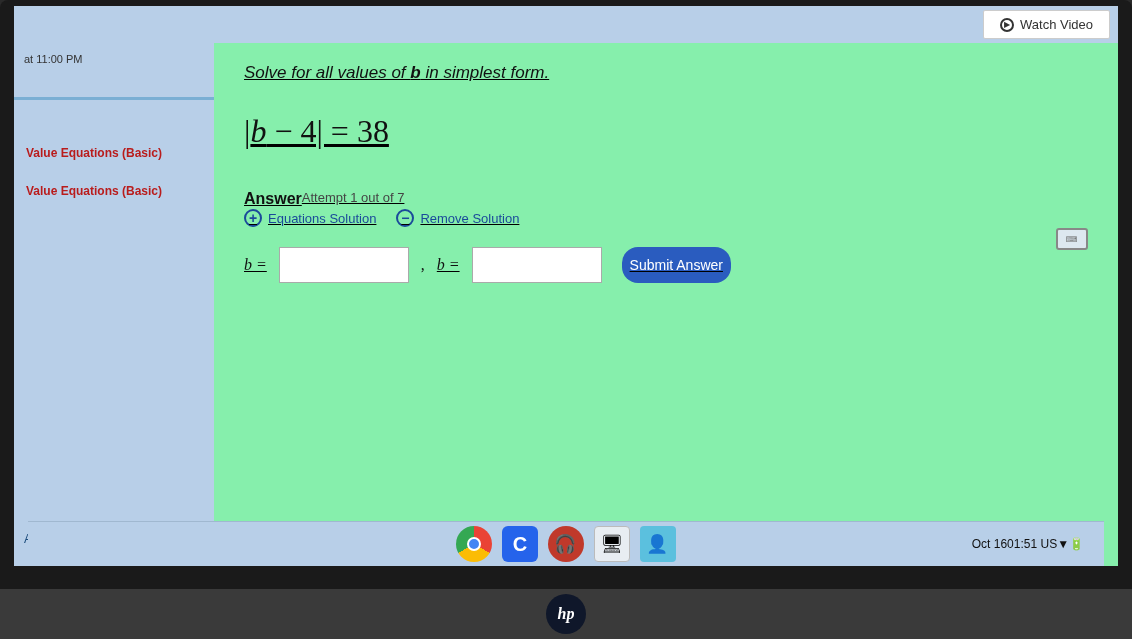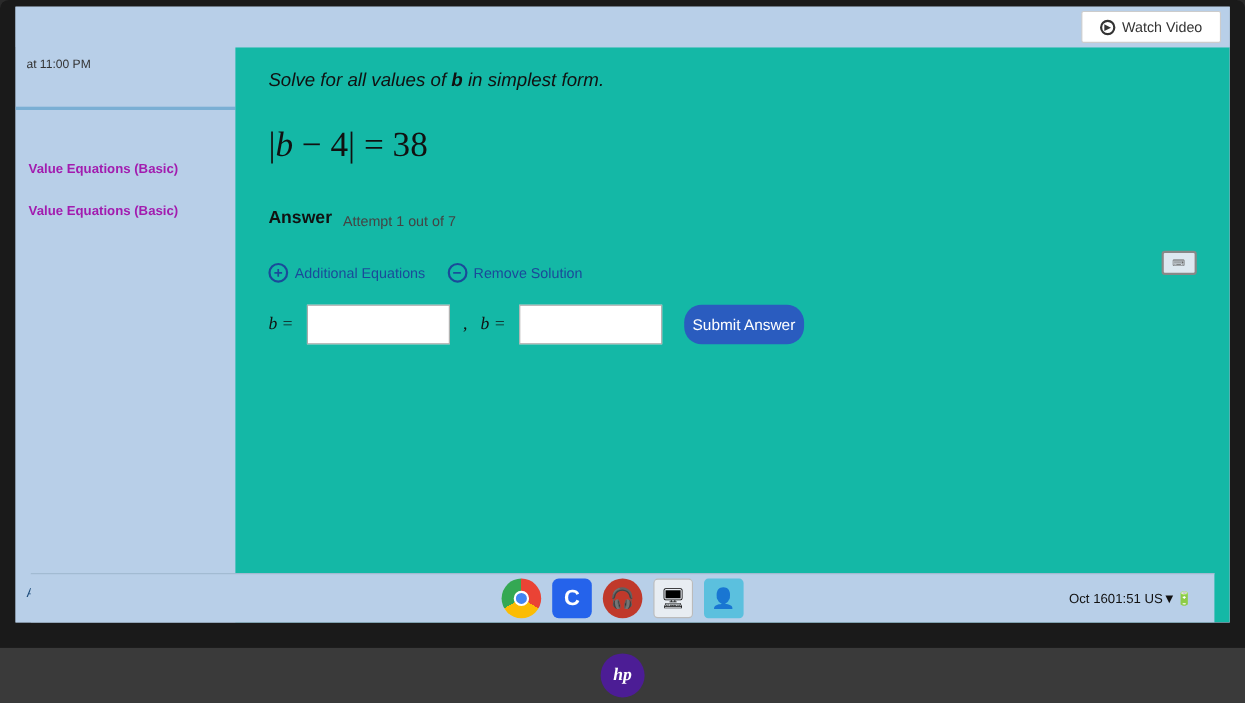--- a/index.html
+++ b/index.html
@@ -90,21 +90,21 @@
 
     .sidebar-divider {
       height: 3px;
       background: #7aafd4;
       margin-bottom: 12px;
     }
 
     .sidebar-item {
       padding: 10px 12px;
       font-size: 12px;
-      color: #a21caf;
+      color: #b91c1c;
       font-weight: bold;
       cursor: pointer;
       margin-bottom: 4px;
     }
 
     .sidebar-bottom {
       margin-top: auto;
       padding: 20px 10px 10px;
       display: flex;
       gap: 8px;
@@ -114,23 +114,24 @@
 
     .sidebar-bottom a {
       color: #1a4a7a;
       text-decoration: none;
       cursor: pointer;
     }
 
     
     .content-area {
       flex: 1;
-      background: #14b8a6;
+      background: #86efac;
       padding: 20px 30px;
       position: relative;
+      text-decoration: underline;
     }
 
     .problem-instruction {
       font-size: 17px;
       color: #111;
       margin-bottom: 30px;
       font-style: italic;
     }
 
     .problem-instruction b {
@@ -145,23 +146,23 @@
       margin-bottom: 40px;
       font-family: 'Times New Roman', serif;
     }
 
     .answer-section {
       background: transparent;
     }
 
     .answer-header {
       display: flex;
-      align-items: flex-end;
-      gap: 10px;
-      margin-bottom: 31px;
+      align-items: flex-start;
+      gap: 0;
+      margin-bottom: 1px;
     }
 
     .answer-label {
       font-size: 16px;
       font-weight: bold;
       color: #111;
     }
 
     .attempt-label {
       font-size: 13px;
@@ -326,21 +327,21 @@
       background: #3a3a3a;
       display: flex;
       align-items: center;
       justify-content: center;
     }
 
     .hp-logo {
       width: 40px;
       height: 40px;
       border-radius: 50%;
-      background: #4c1d95;
+      background: #0f172a;
       display: flex;
       align-items: center;
       justify-content: center;
       color: white;
       font-size: 16px;
       font-style: italic;
       font-family: serif;
       font-weight: bold;
     }
 
@@ -407,21 +408,21 @@
           </div>
 
           <div class="answer-header">
             <span class="answer-label">Answer</span>
             <span class="attempt-label">Attempt 1 out of 7</span>
           </div>
 
           <div class="solution-controls">
             <button class="solution-btn">
               <span class="circle-plus">+</span>
-              <span>Additional Equations</span>
+              <span>Equations Solution</span>
             </button>
             <button class="solution-btn">
               <span class="circle-minus">−</span>
               <span>Remove Solution</span>
             </button>
           </div>
 
           <div class="input-row">
             <span class="input-label">b =</span>
             <input class="answer-input" type="text" value="" style="">

